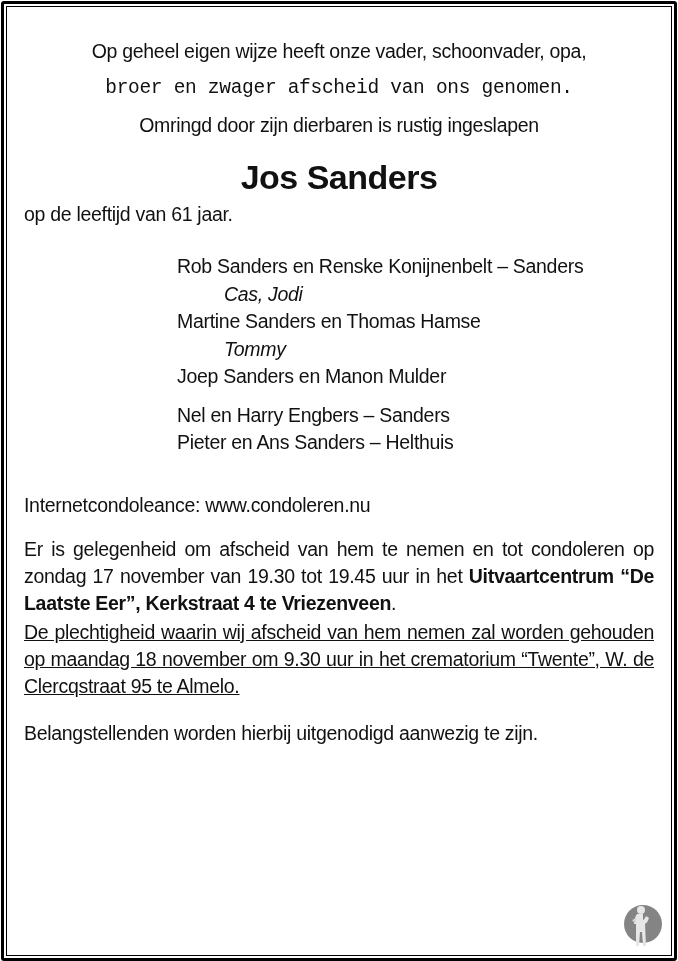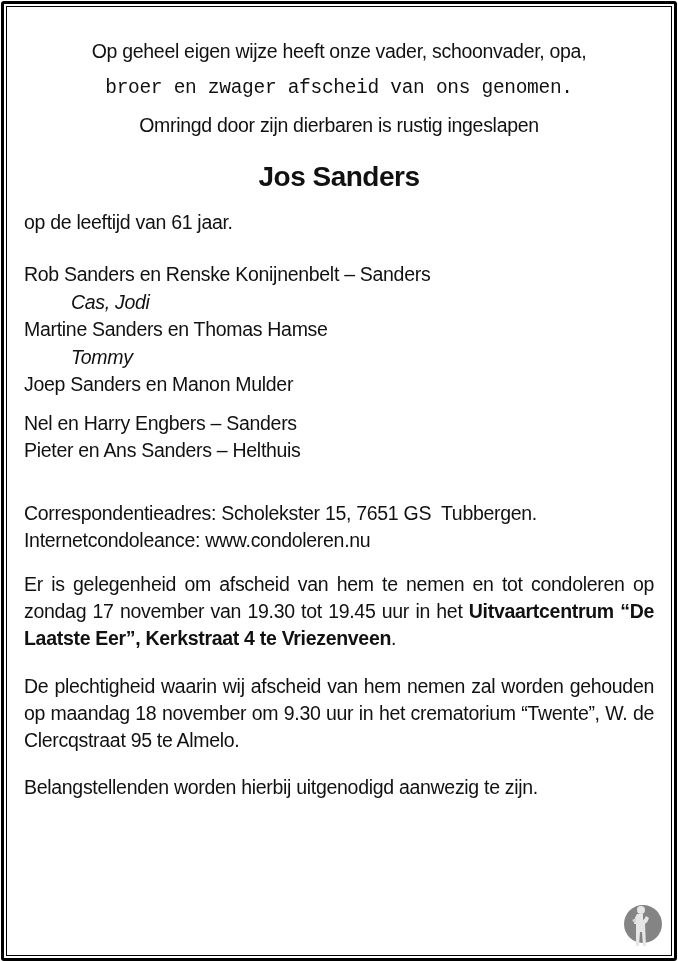--- a/index.html
+++ b/index.html
@@ -46,31 +46,32 @@
     }
     .intro p {
       margin: 10px;
     }
     .intro .line2 {
       margin-bottom: 6px;
       font-family: Liberation Mono, monospace;
     }
     .name {
       font-weight: bold;
-      font-size: 28px;
+      font-size: 34px;
       line-height: 40px;
       text-align: center;
       margin-top: 18px;
-      margin-bottom: 12px;
+      margin-bottom: 4px;
       letter-spacing: -0.5px;
     }
     .age {
       margin: 0 0 25px 0;
     }
     .family {
+      margin-left: 153px;
     }
     .family .row {
       white-space: nowrap;
       line-height: 27.5px;
     }
     .family .kids {
       font-style: italic;
       padding-left: 47px;
     }
     .family .gap {
@@ -84,21 +85,22 @@
     }
     .justify {
       text-align: justify;
       text-align-last: left;
       margin: 0;
     }
     .para1 {
       margin-top: 17px;
     }
     .para2 {
-      margin-top: 21px;
+      margin-top: 2px;
+      text-decoration: underline;
     }
     .para3 {
       margin-top: 20px;
     }
     b {
       font-weight: bold;
     }
     .logo {
       position: absolute;
       left: 620px;
@@ -130,21 +132,20 @@
     <div class="row kids">Cas, Jodi</div>
     <div class="row">Martine Sanders en Thomas Hamse</div>
     <div class="row kids">Tommy</div>
     <div class="row">Joep Sanders en Manon Mulder</div>
     <div class="gap"></div>
     <div class="row">Nel en Harry Engbers – Sanders</div>
     <div class="row">Pieter en Ans Sanders – Helthuis</div>
   </div>
 
   <div class="place">
-    <div>Correspondentieadres: Scholekster 15, 7651 GS&nbsp; Tubbergen.</div>
     <div>Internetcondoleance: www.condoleren.nu</div>
   </div>
 
   <p class="justify para1"><span>Er is gelegenheid om afscheid van hem te nemen en tot condoleren op zondag 17 november van 19.30 tot 19.45 uur in het </span><b>Uitvaartcentrum “De Laatste Eer”, Kerkstraat 4 te Vriezenveen</b><span>.</span></p>
 
   <div class="para2">
     <p class="justify">De plechtigheid waarin wij afscheid van hem nemen zal worden gehouden op maandag 18 november om 9.30 uur in het crematorium “Twente”, W. de Clercqstraat 95 te Almelo.</p>
   </div>
 
   <p class="para3" style="margin-bottom:0;">Belangstellenden worden hierbij uitgenodigd aanwezig te zijn.</p>

